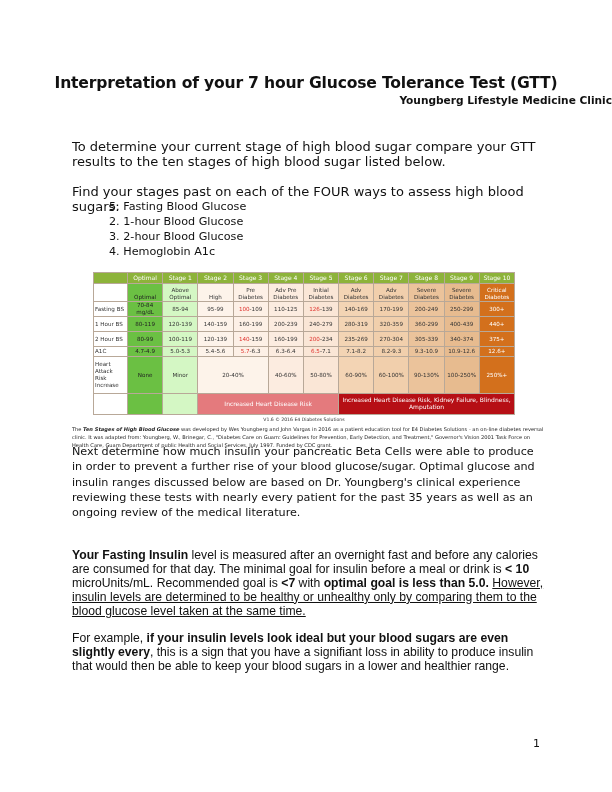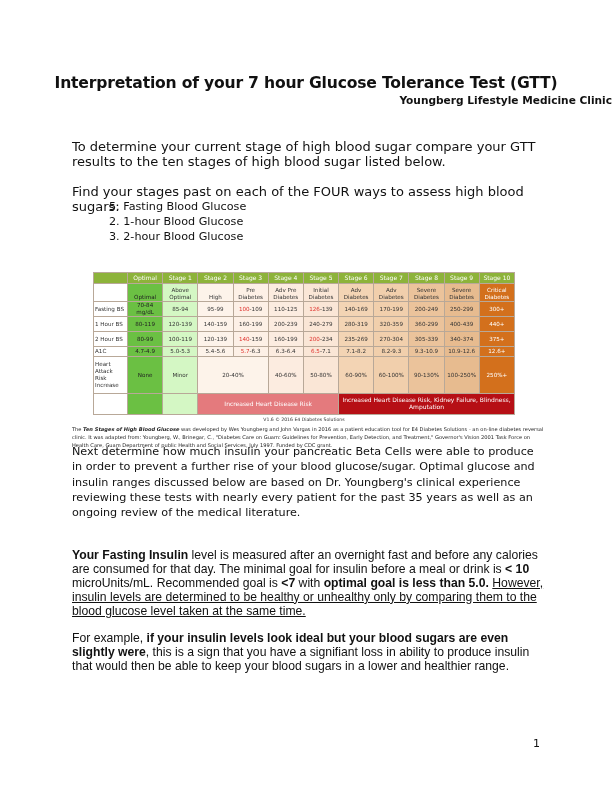--- a/index.html
+++ b/index.html
@@ -48,20 +48,21 @@
 
 <div class="title">Interpretation of your 7 hour Glucose Tolerance Test (GTT)</div>
 <div class="subtitle">Youngberg Lifestyle Medicine Clinic</div>
 
 <div class="para p1">To determine your current stage of high blood sugar compare your GTT results to the ten stages of high blood sugar listed below.</div>
 <div class="para p2">Find your stages past on each of the FOUR ways to assess high blood sugars:</div>
 <ul class="list">
   <li>5. Fasting Blood Glucose</li>
   <li>2. 1-hour Blood Glucose</li>
   <li>3. 2-hour Blood Glucose</li>
+  <li>4. Hemoglobin A1c</li>
 </ul>
 
 <div class="table-wrap">
   <table class="gtt">
     <colgroup>
       <col style="width:34px">
         <col>
         <col>
         <col>
         <col>
@@ -182,15 +183,15 @@
     </table>
   <div class="version">V1.6 © 2016 E4 Diabetes Solutions</div>
 </div>
 
 <div class="credit"><span>The </span><b><i>Ten Stages of High Blood Glucose</i></b><span> was developed by Wes Youngberg and John Vargas in 2016 as a patient education tool for E4 Diabetes Solutions - an on-line diabetes reversal clinic. It was adapted from: Youngberg, W., Brinegar, C., "Diabetes Care on Guam: Guidelines for Prevention, Early Detection, and Treatment," Governor's Vision 2001 Task Force on Health Care, Guam Department of public Health and Social Services, July 1997. Funded by CDC grant.</span></div>
 
 <div class="para p3">Next determine how much insulin your pancreatic Beta Cells were able to produce in order to prevent a further rise of your blood glucose/sugar. Optimal glucose and insulin ranges discussed below are based on Dr. Youngberg's clinical experience reviewing these tests with nearly every patient for the past 35 years as well as an ongoing review of the medical literature.</div>
 
 <div class="serif p4"><b>Your Fasting Insulin</b><span> level is measured after an overnight fast and before any calories are consumed for that day. The minimal goal for insulin before a meal or drink is </span><b>&lt; 10</b><span> microUnits/mL. Recommended goal is </span><b>&lt;7</b><span> with </span><b>optimal goal is less than 5.0.</b><span> </span><span class="u">However, insulin levels are determined to be healthy or unhealthy only by comparing them to the blood glucose level taken at the same time.</span></div>
 
-<div class="serif p5"><span>For example, </span><b>if your insulin levels look ideal but your blood sugars are even slightly were</b><span>, this is a sign that you have a signifiant loss in ability to produce insulin that would then be able to keep your blood sugars in a lower and healthier range.</span></div>
+<div class="serif p5"><span>For example, </span><b>if your insulin levels look ideal but your blood sugars are even slightly every</b><span>, this is a sign that you have a signifiant loss in ability to produce insulin that would then be able to keep your blood sugars in a lower and healthier range.</span></div>
 
 <div class="pagenum">1</div>
 
 </body></html>

